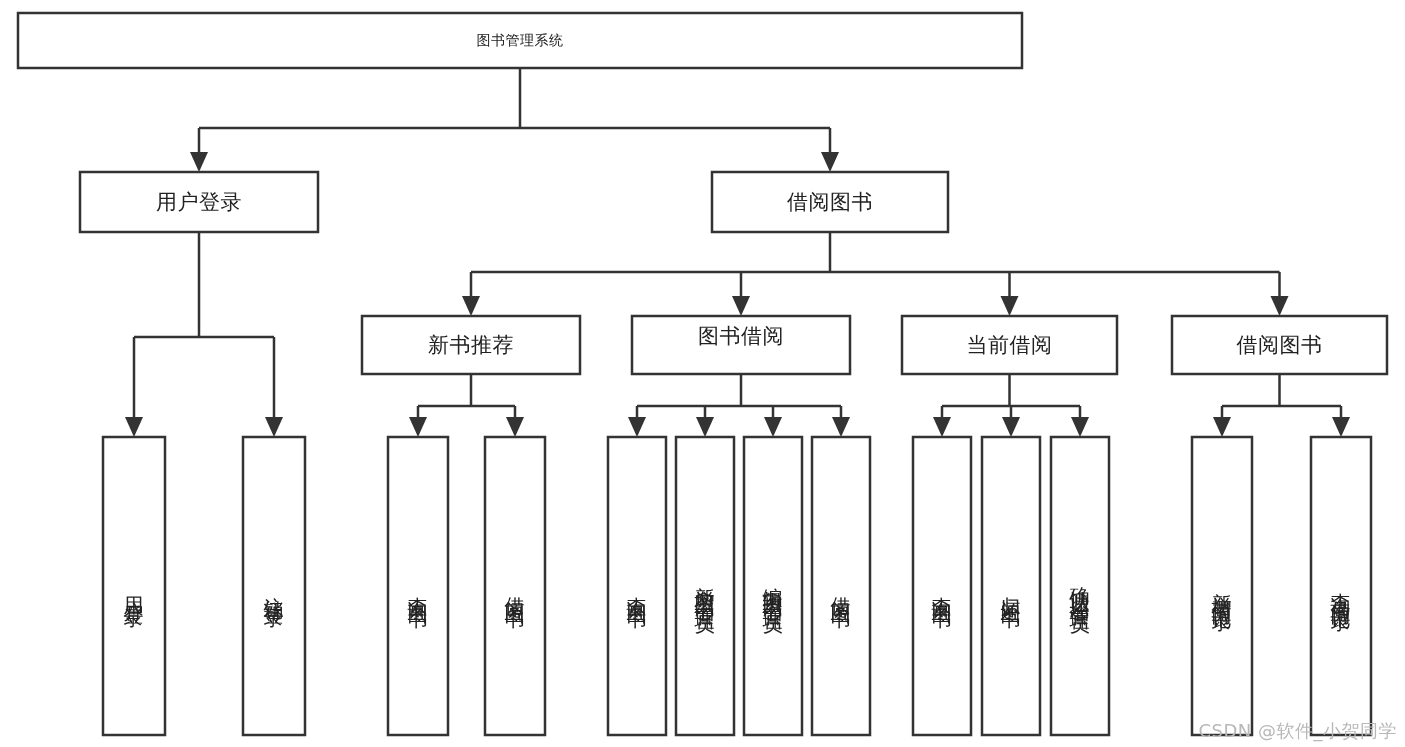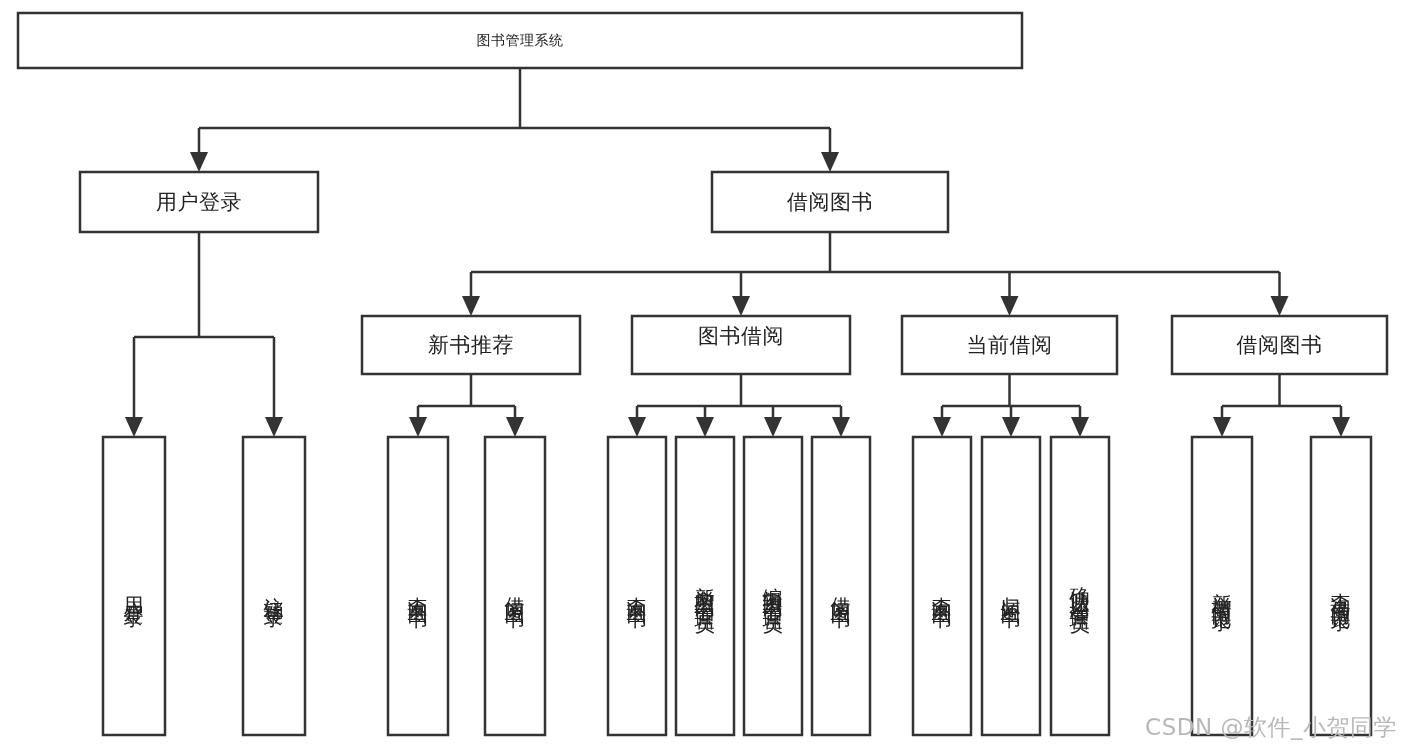--- a/index.html
+++ b/index.html
@@ -61,21 +61,21 @@
     line-height: 1;
     padding-top: 6px;
   }
   .node-label.title {
     font-size: 14px;
   }
   .watermark {
     position: absolute;
     right: 8px;
     bottom: 4px;
-    font-size: 23px;
+    font-size: 18px;
     color: #b8b8b8;
     font-family: "DejaVu Sans", "Liberation Sans", sans-serif;
     white-space: nowrap;
     letter-spacing: 0.5px;
   }
 </style>
 </head>
 <body>
 
 <div id="diagram-root">

